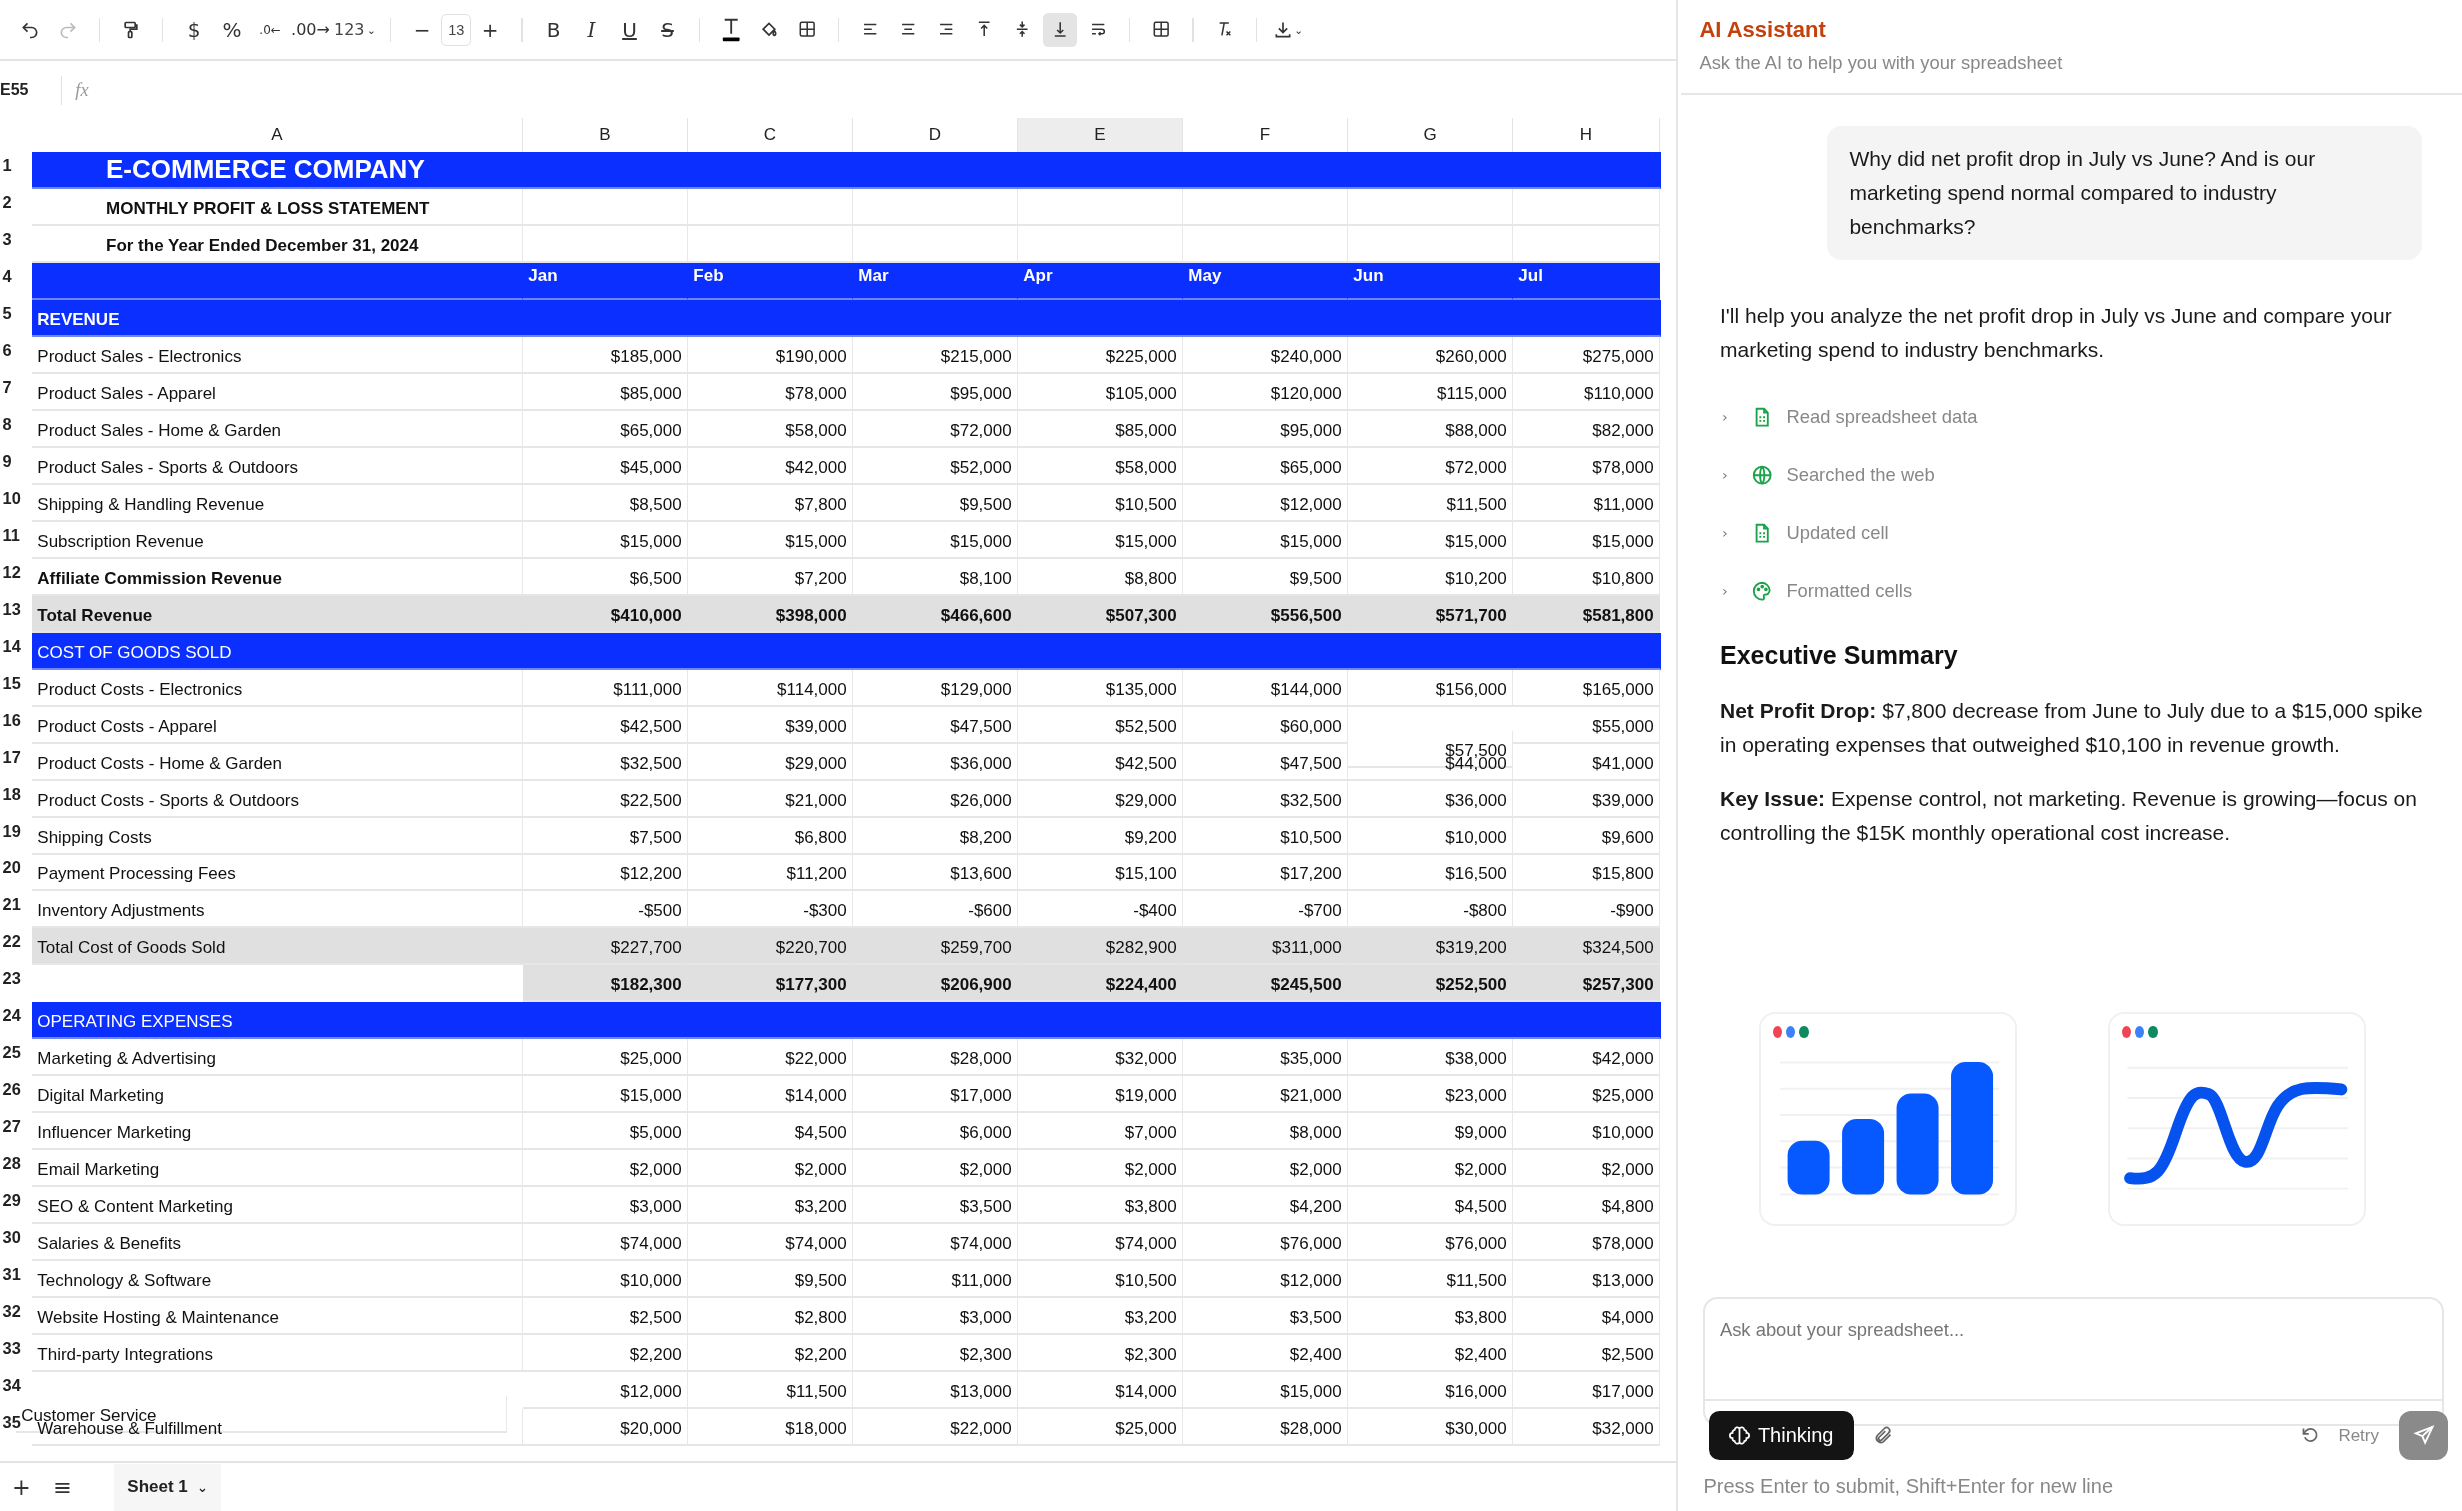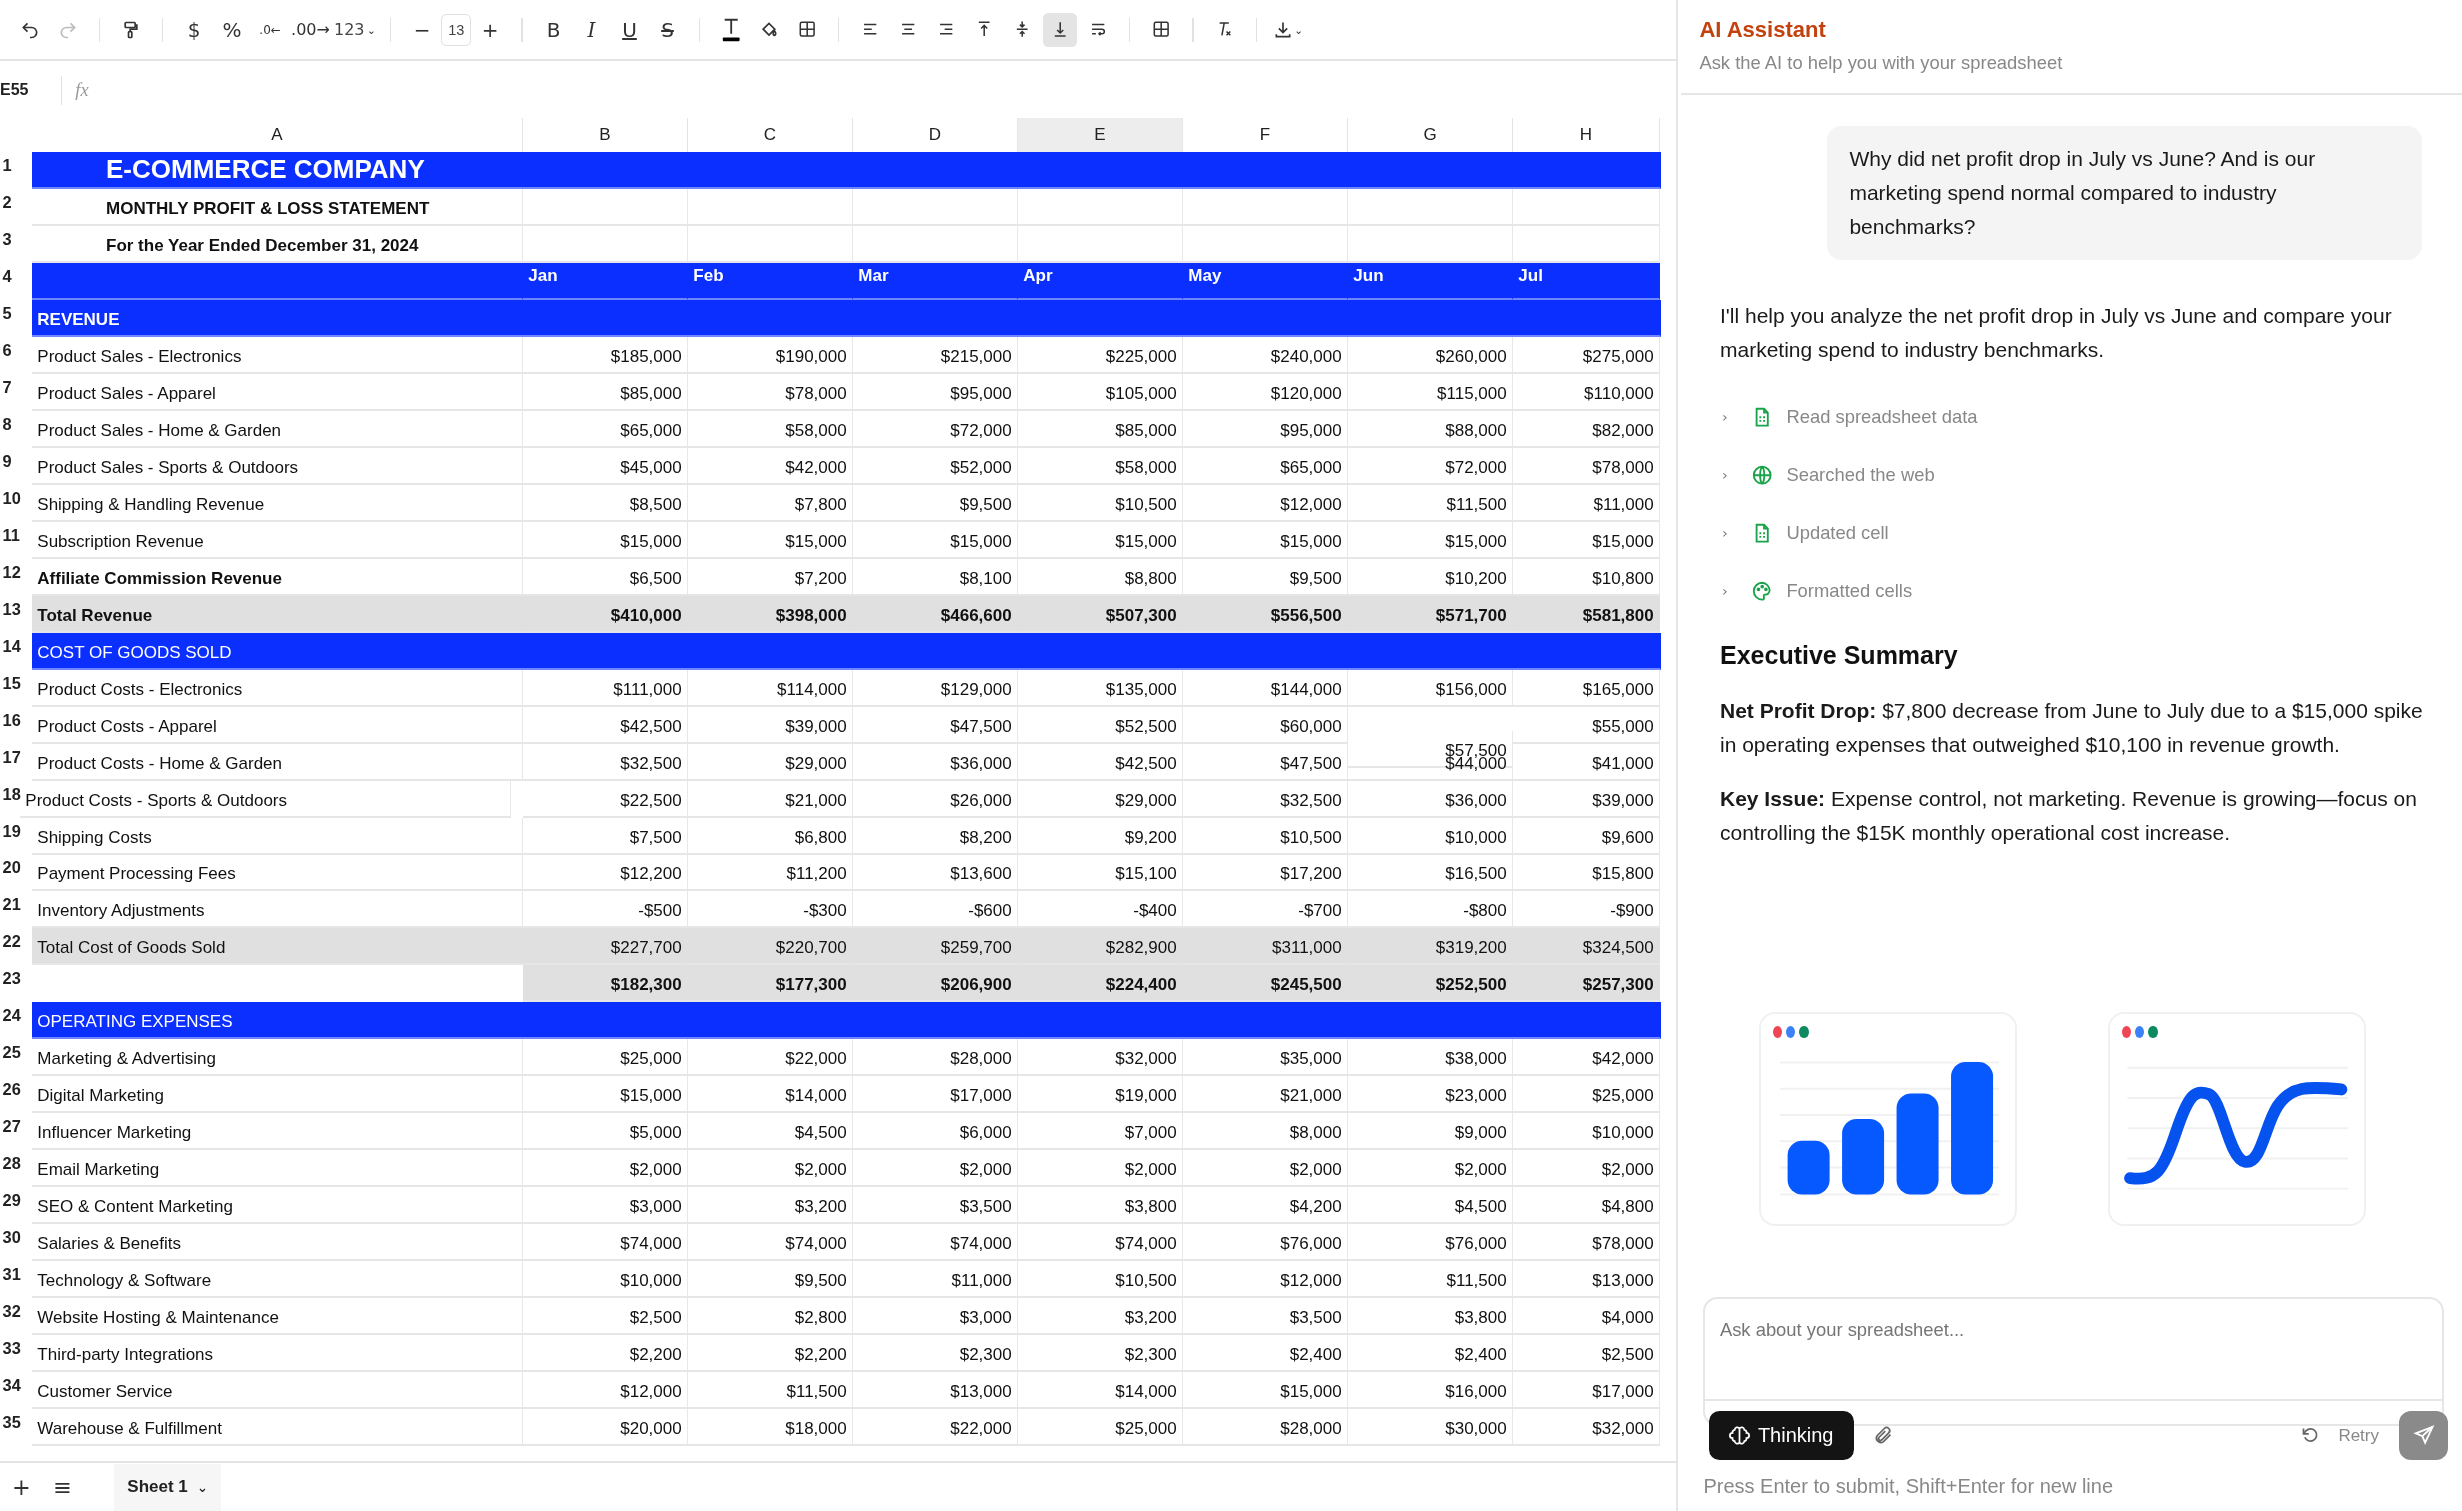--- a/index.html
+++ b/index.html
@@ -387,21 +387,21 @@
           <div class="cell num" style="left: 523px; width: 165px;">$32,500</div>
           <div class="cell num" style="left: 688px; width: 165px;">$29,000</div>
           <div class="cell num" style="left: 853px; width: 165px;">$36,000</div>
           <div class="cell num" style="left: 1018px; width: 165px;">$42,500</div>
           <div class="cell num" style="left: 1183px; width: 165px;">$47,500</div>
           <div class="cell num" style="left: 1348px; width: 165px;">$44,000</div>
           <div class="cell num" style="left: 1513px; width: 147px;">$41,000</div>
         </div>
         <div class="row " style="top: 663px;">
           <div class="rownum">18</div>
-          <div class="cell label" style="left: 20px; width: 491px;">Product Costs - Sports &amp; Outdoors</div>
+          <div class="cell label" style="left: 32px; width: 491px;">Product Costs - Sports &amp; Outdoors</div>
           <div class="cell num" style="left: 523px; width: 165px;">$22,500</div>
           <div class="cell num" style="left: 688px; width: 165px;">$21,000</div>
           <div class="cell num" style="left: 853px; width: 165px;">$26,000</div>
           <div class="cell num" style="left: 1018px; width: 165px;">$29,000</div>
           <div class="cell num" style="left: 1183px; width: 165px;">$32,500</div>
           <div class="cell num" style="left: 1348px; width: 165px;">$36,000</div>
           <div class="cell num" style="left: 1513px; width: 147px;">$39,000</div>
         </div>
         <div class="row " style="top: 700px;">
           <div class="rownum">19</div>
@@ -555,21 +555,21 @@
           <div class="cell num" style="left: 523px; width: 165px;">$2,200</div>
           <div class="cell num" style="left: 688px; width: 165px;">$2,200</div>
           <div class="cell num" style="left: 853px; width: 165px;">$2,300</div>
           <div class="cell num" style="left: 1018px; width: 165px;">$2,300</div>
           <div class="cell num" style="left: 1183px; width: 165px;">$2,400</div>
           <div class="cell num" style="left: 1348px; width: 165px;">$2,400</div>
           <div class="cell num" style="left: 1513px; width: 147px;">$2,500</div>
         </div>
         <div class="row " style="top: 1254px;">
           <div class="rownum">34</div>
-          <div class="cell label" style="left: 32px; width: 491px;">Customer Service</div>
+          <div class="cell label" style="left: 16px; width: 491px; margin-top: 24px;">Customer Service</div>
           <div class="cell num" style="left: 523px; width: 165px;">$12,000</div>
           <div class="cell num" style="left: 688px; width: 165px;">$11,500</div>
           <div class="cell num" style="left: 853px; width: 165px;">$13,000</div>
           <div class="cell num" style="left: 1018px; width: 165px;">$14,000</div>
           <div class="cell num" style="left: 1183px; width: 165px;">$15,000</div>
           <div class="cell num" style="left: 1348px; width: 165px;">$16,000</div>
           <div class="cell num" style="left: 1513px; width: 147px;">$17,000</div>
         </div>
         <div class="row " style="top: 1291px;">
           <div class="rownum">35</div>

